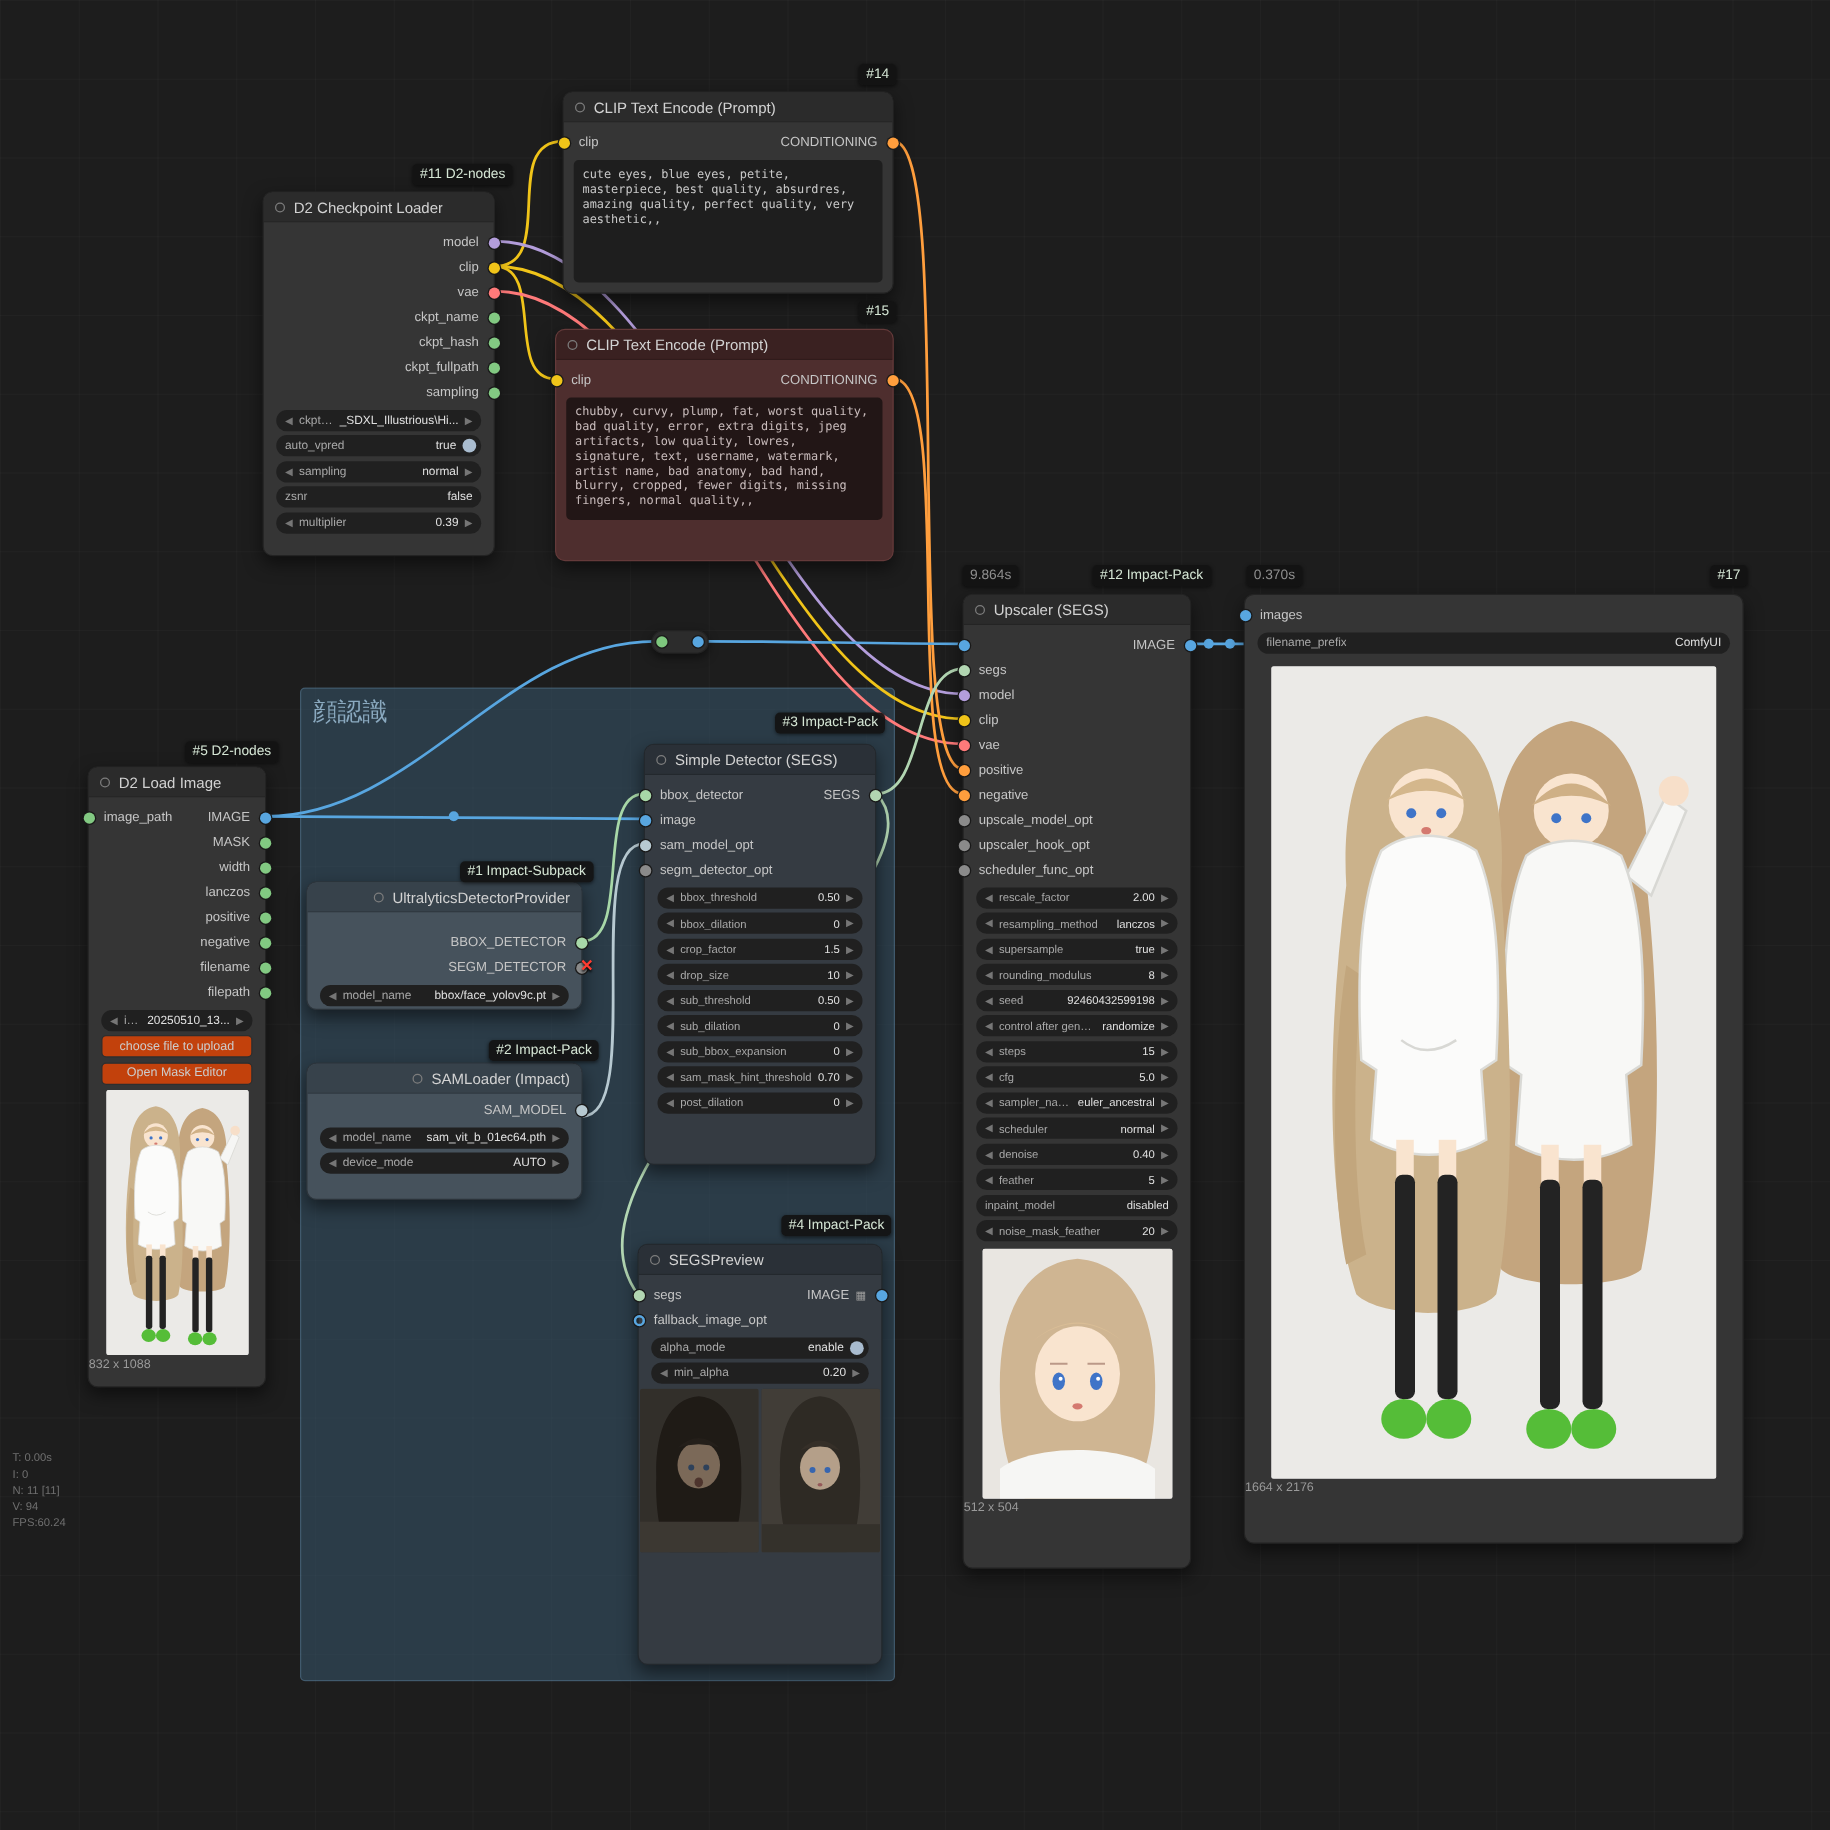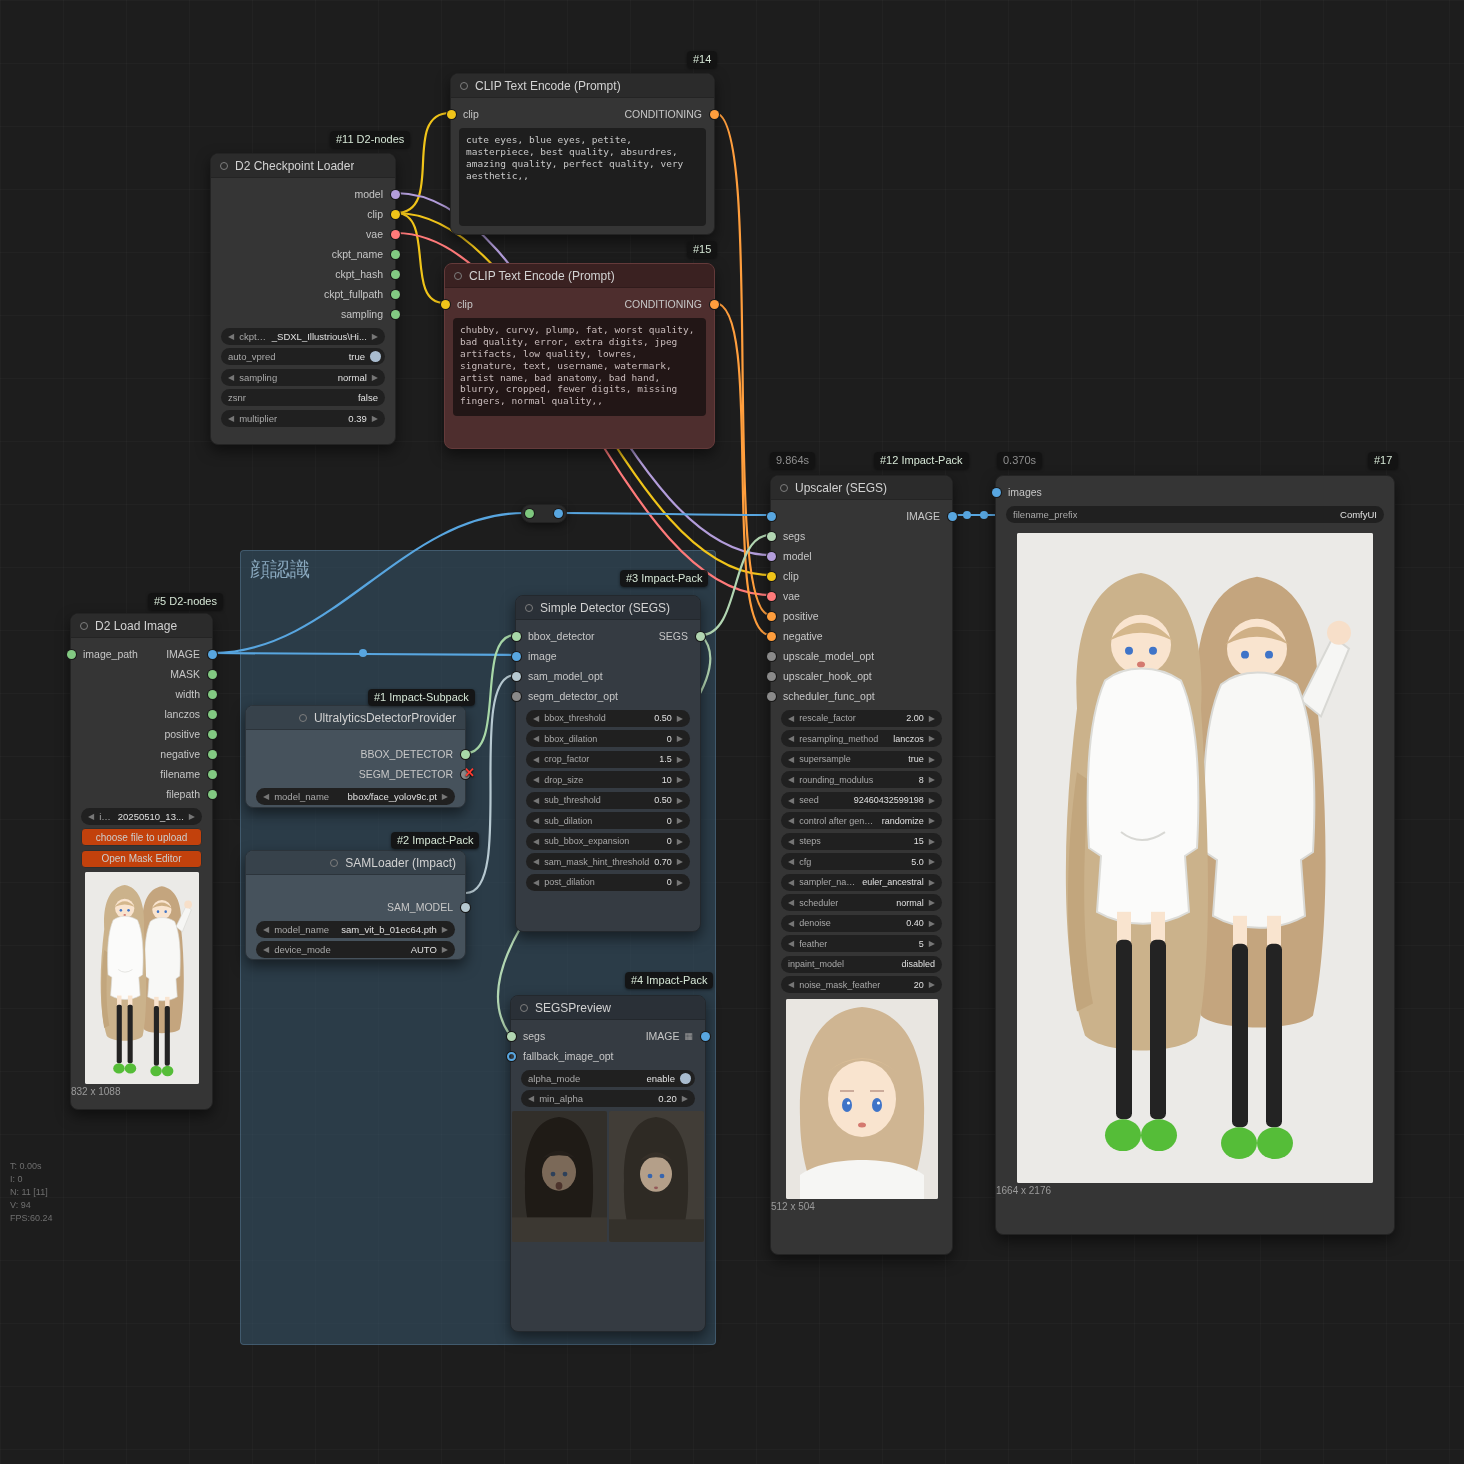--- a/index.html
+++ b/index.html
@@ -338,21 +338,21 @@
         <span class="warr">▶</span>
       </div>
     </div>
   </div>
 
   <div class="node tint1" style="left:245px;top:850px;width:221px;height:110px;">
     <div class="nhead">
       <span class="ndot"></span>
       <span class="ntitle">SAMLoader (Impact)</span>
     </div>
-    <div class="nbody" style="padding-top:22px;">
+    <div class="nbody" style="padding-top:3px;">
       <div class="prow">
           <span class="plab-out">SAM_MODEL</span>
           <span class="pdot out c-sam"></span>
         </div>
       <div class="widget">
         <span class="warr">◀</span>
         <span class="wlabel">model_name</span>
         <span class="wvalue">sam_vit_b_01ec64.pth</span>
         <span class="warr">▶</span>
       </div>

